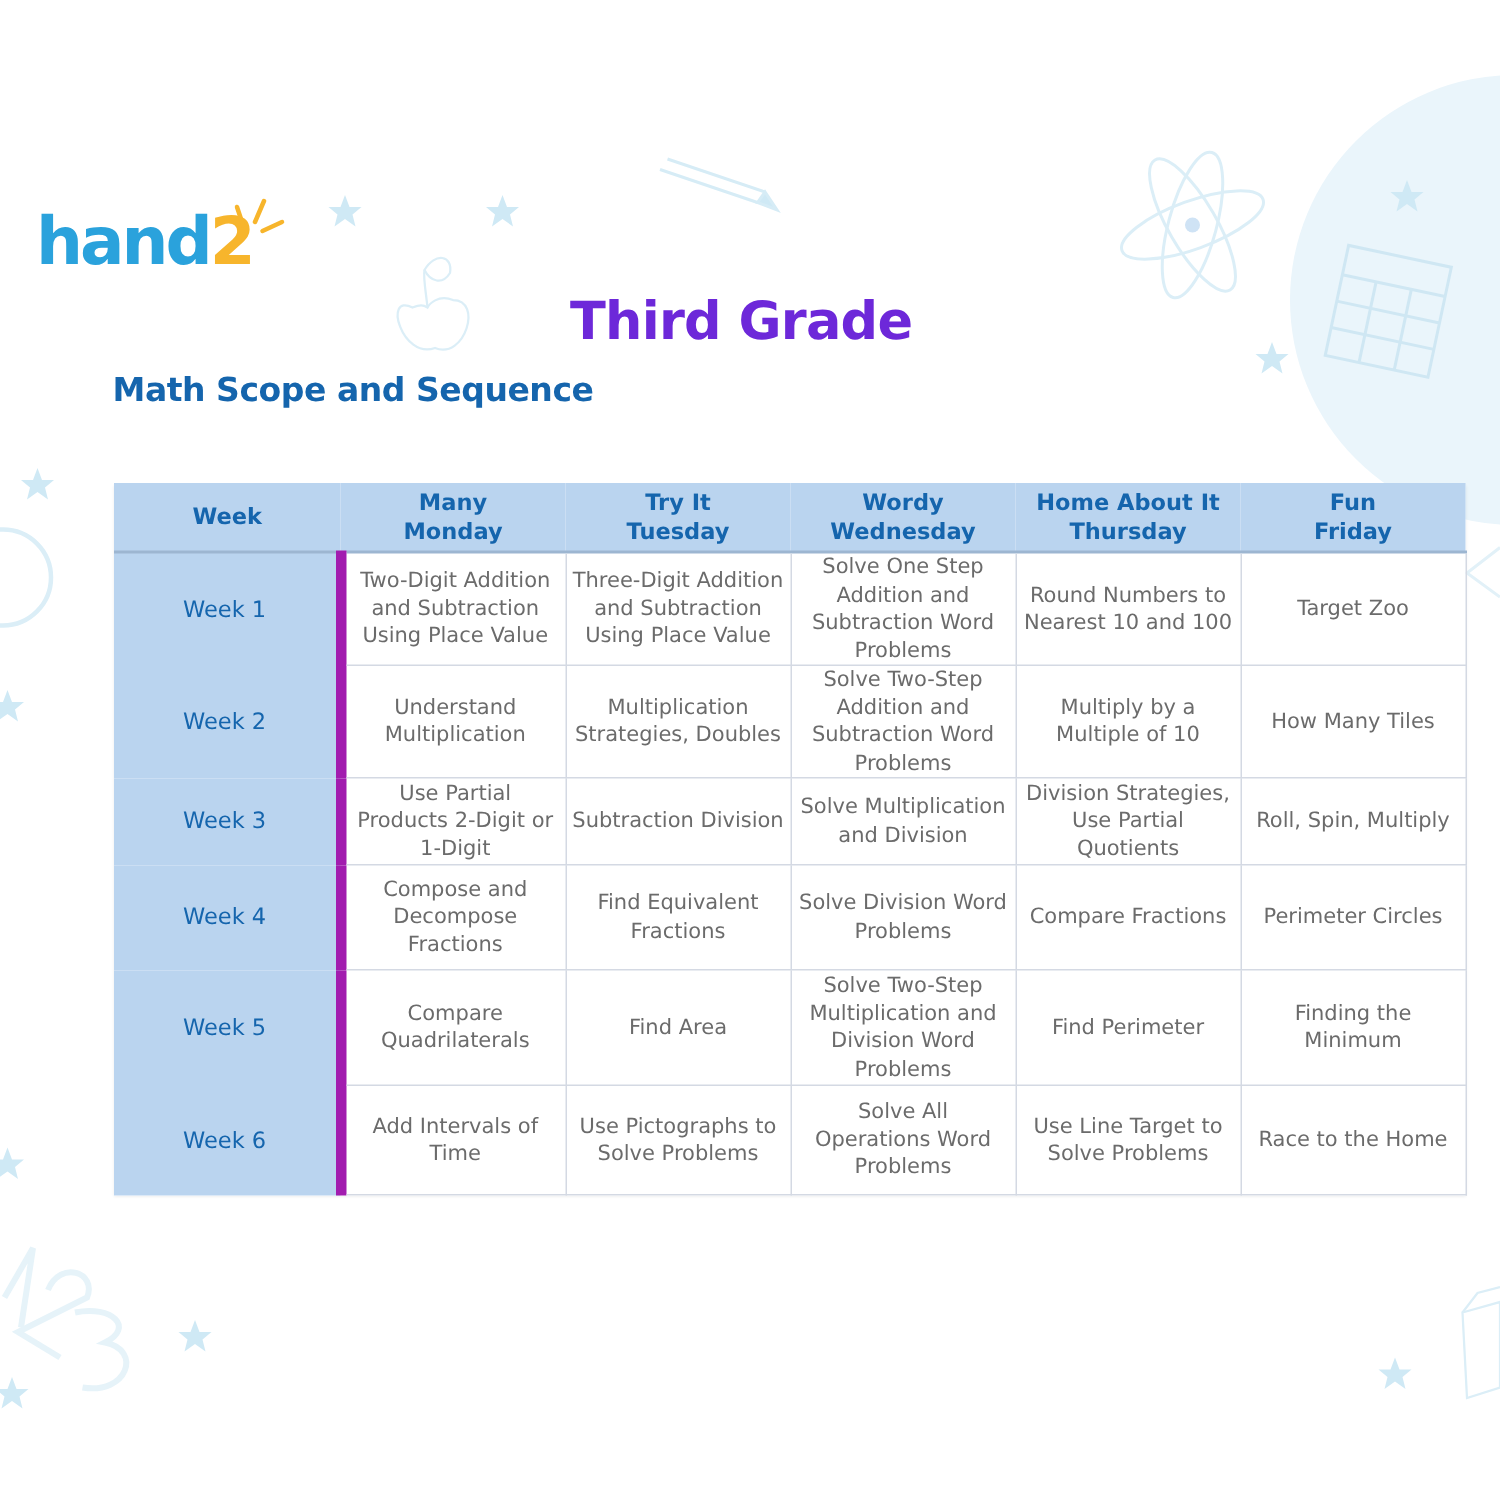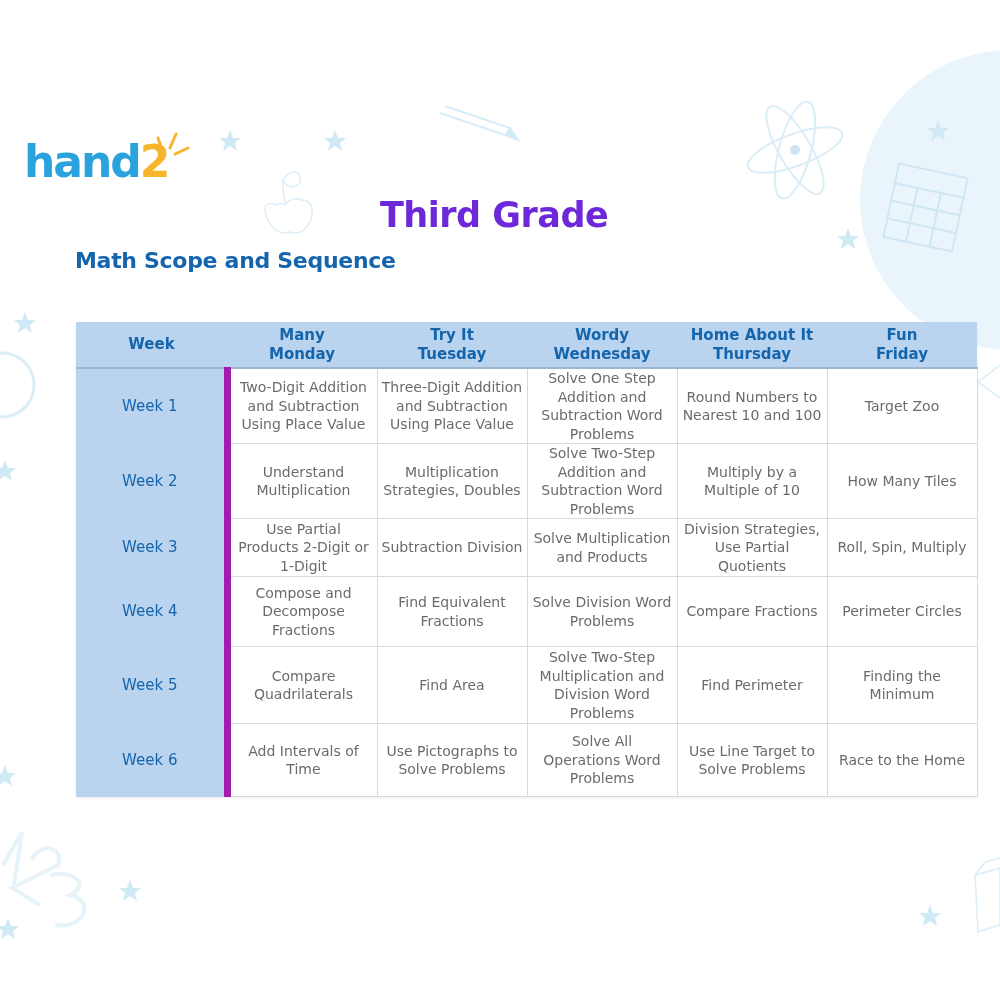--- a/index.html
+++ b/index.html
@@ -166,21 +166,21 @@
         <td>Understand Multiplication</td>
         <td>Multiplication Strategies, Doubles</td>
         <td>Solve Two-Step Addition and Subtraction Word Problems</td>
         <td>Multiply by a Multiple of 10</td>
         <td>How Many Tiles</td>
       </tr>
       <tr style="height:58px">
         <td class="week">Week 3</td>
         <td>Use Partial Products 2-Digit or 1-Digit</td>
         <td>Subtraction Division</td>
-        <td>Solve Multiplication and Products</td>
+        <td>Solve Multiplication and Division</td>
         <td>Division Strategies, Use Partial Quotients</td>
         <td>Roll, Spin, Multiply</td>
       </tr>
       <tr style="height:70px">
         <td class="week">Week 4</td>
         <td>Compose and Decompose Fractions</td>
         <td>Find Equivalent Fractions</td>
         <td>Solve Division Word Problems</td>
         <td>Compare Fractions</td>
         <td>Perimeter Circles</td>

